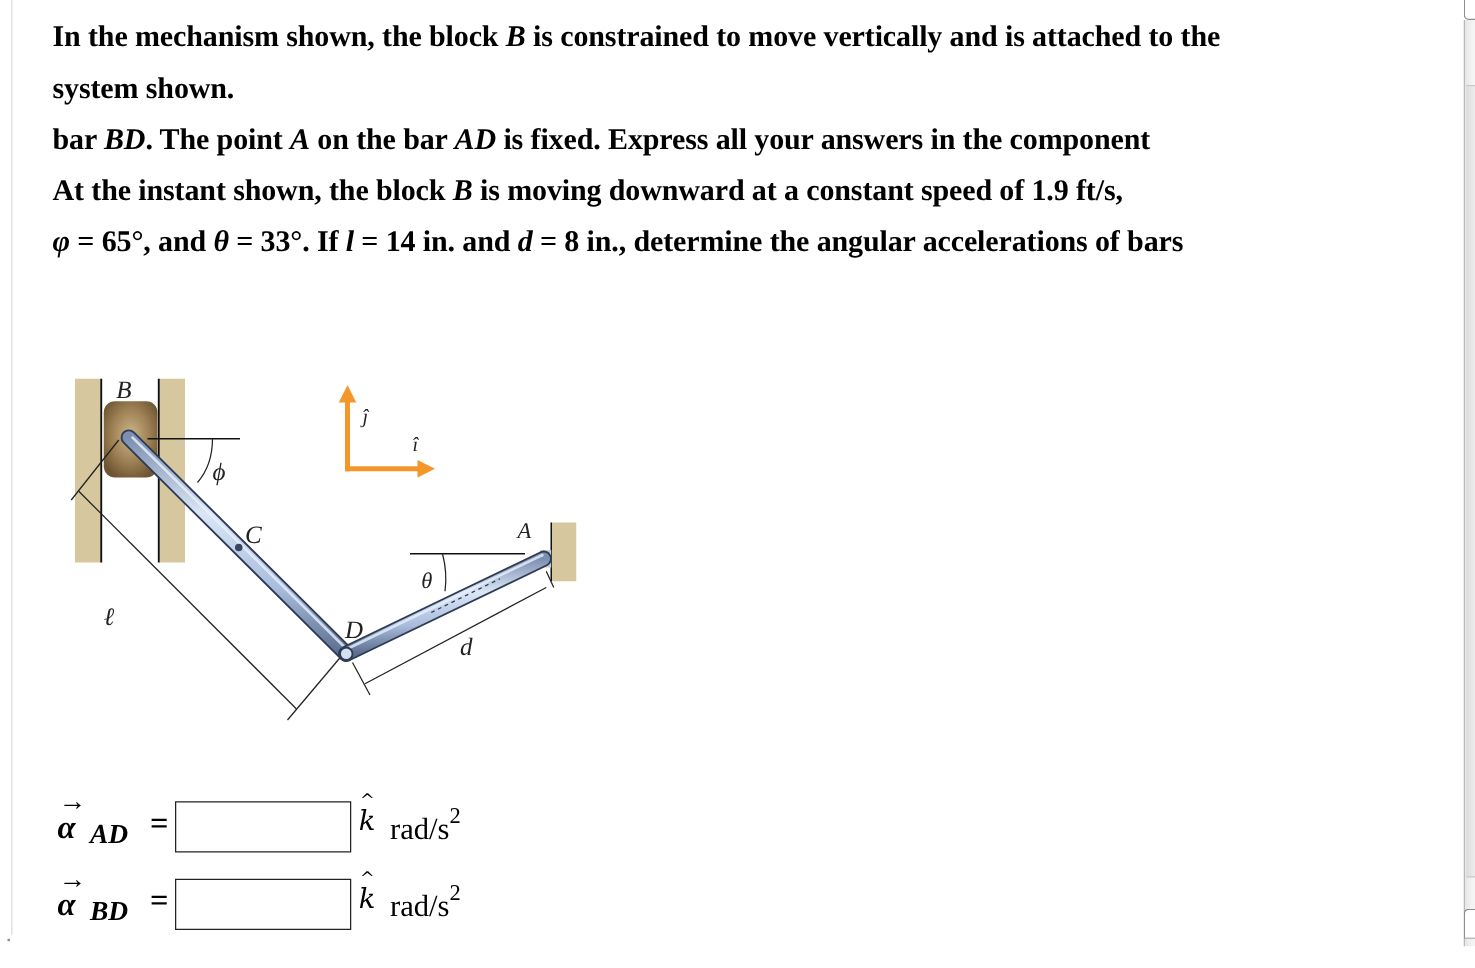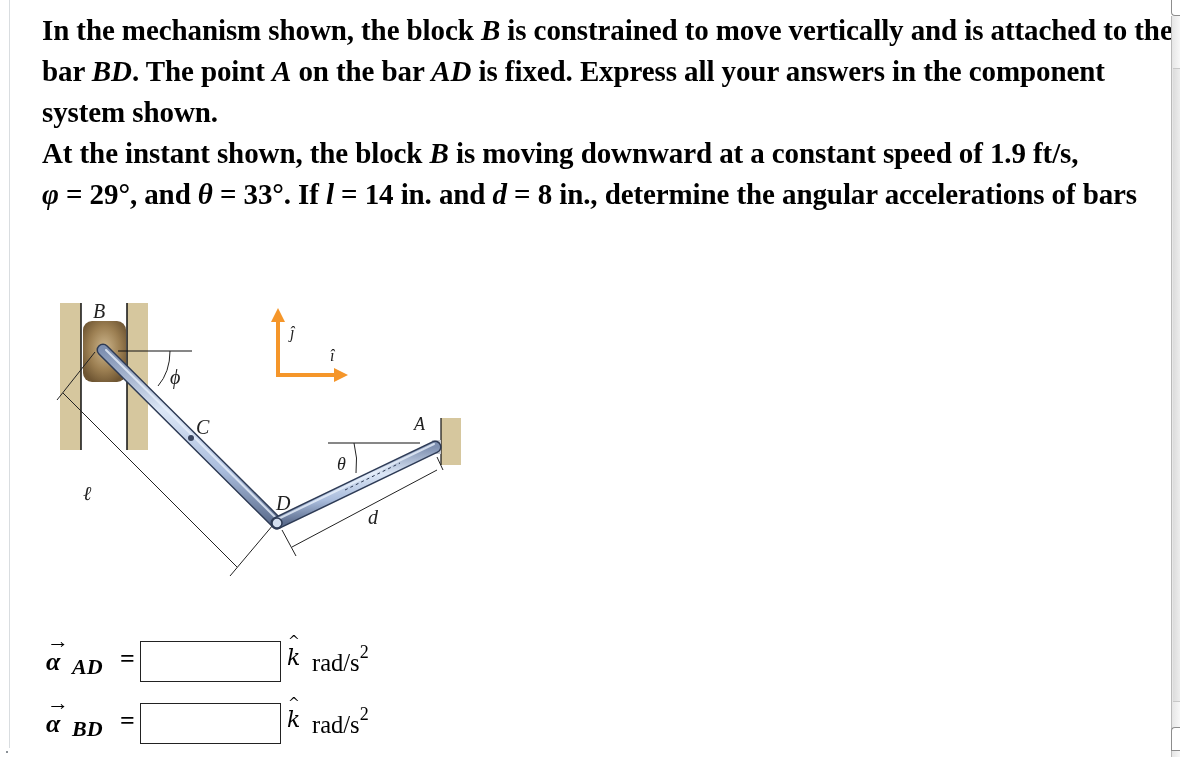--- a/index.html
+++ b/index.html
@@ -31,21 +31,21 @@
       top: 751px;
       width: 2px;
       height: 2px;
       background: #8a9096;
     }
     .problem {
       position: absolute;
       left: 42px;
       top: 10px;
       width: 1120px;
-      font-size: 29px;
+      font-size: 24px;
       font-weight: bold;
       line-height: 41px;
       letter-spacing: -0.1px;
     }
     .problem p { margin: 0; white-space: nowrap; }
     .problem i { font-style: italic; }
     .diagram {
       position: absolute;
       left: 0;
       top: 280px;
@@ -200,29 +200,29 @@
 <body>
 
 <div class="page">
   <div class="left-rule"></div>
   <div class="left-dot"></div>
 
   <div class="problem">
     <p>
       <span>In the mechanism shown, the block </span><i>B</i><span> is constrained to move vertically and is attached to the</span>
     </p>
+    <p>system shown.</p>
     <p>
       <span>bar </span><i>BD</i><span>. The point </span><i>A</i><span> on the bar </span><i>AD</i><span> is fixed. Express all your answers in the component</span>
     </p>
-    <p>system shown.</p>
     <p>
       <span>At the instant shown, the block </span><i>B</i><span> is moving downward at a constant speed of 1.9 ft/s,</span>
     </p>
     <p>
-      <i>φ</i><span> = 29°, and </span><i>θ</i><span> = 33°. If </span><i>l</i><span> = 14 in. and </span><i>d</i><span> = 8 in., determine the angular accelerations of bars</span>
+      <i>φ</i><span> = 65°, and </span><i>θ</i><span> = 33°. If </span><i>l</i><span> = 14 in. and </span><i>d</i><span> = 8 in., determine the angular accelerations of bars</span>
     </p>
   </div>
 
   <div class="diagram">
     <svg width="520" height="320" viewBox="0 280 520 320" xmlns="http://www.w3.org/2000/svg">
       <defs>
         <linearGradient id="barGrad" x1="0" y1="0" x2="0" y2="1">
           <stop offset="0" stop-color="#7d8fb0"></stop>
           <stop offset="0.35" stop-color="#dbe6f6"></stop>
           <stop offset="0.7" stop-color="#a9bcdc"></stop>

